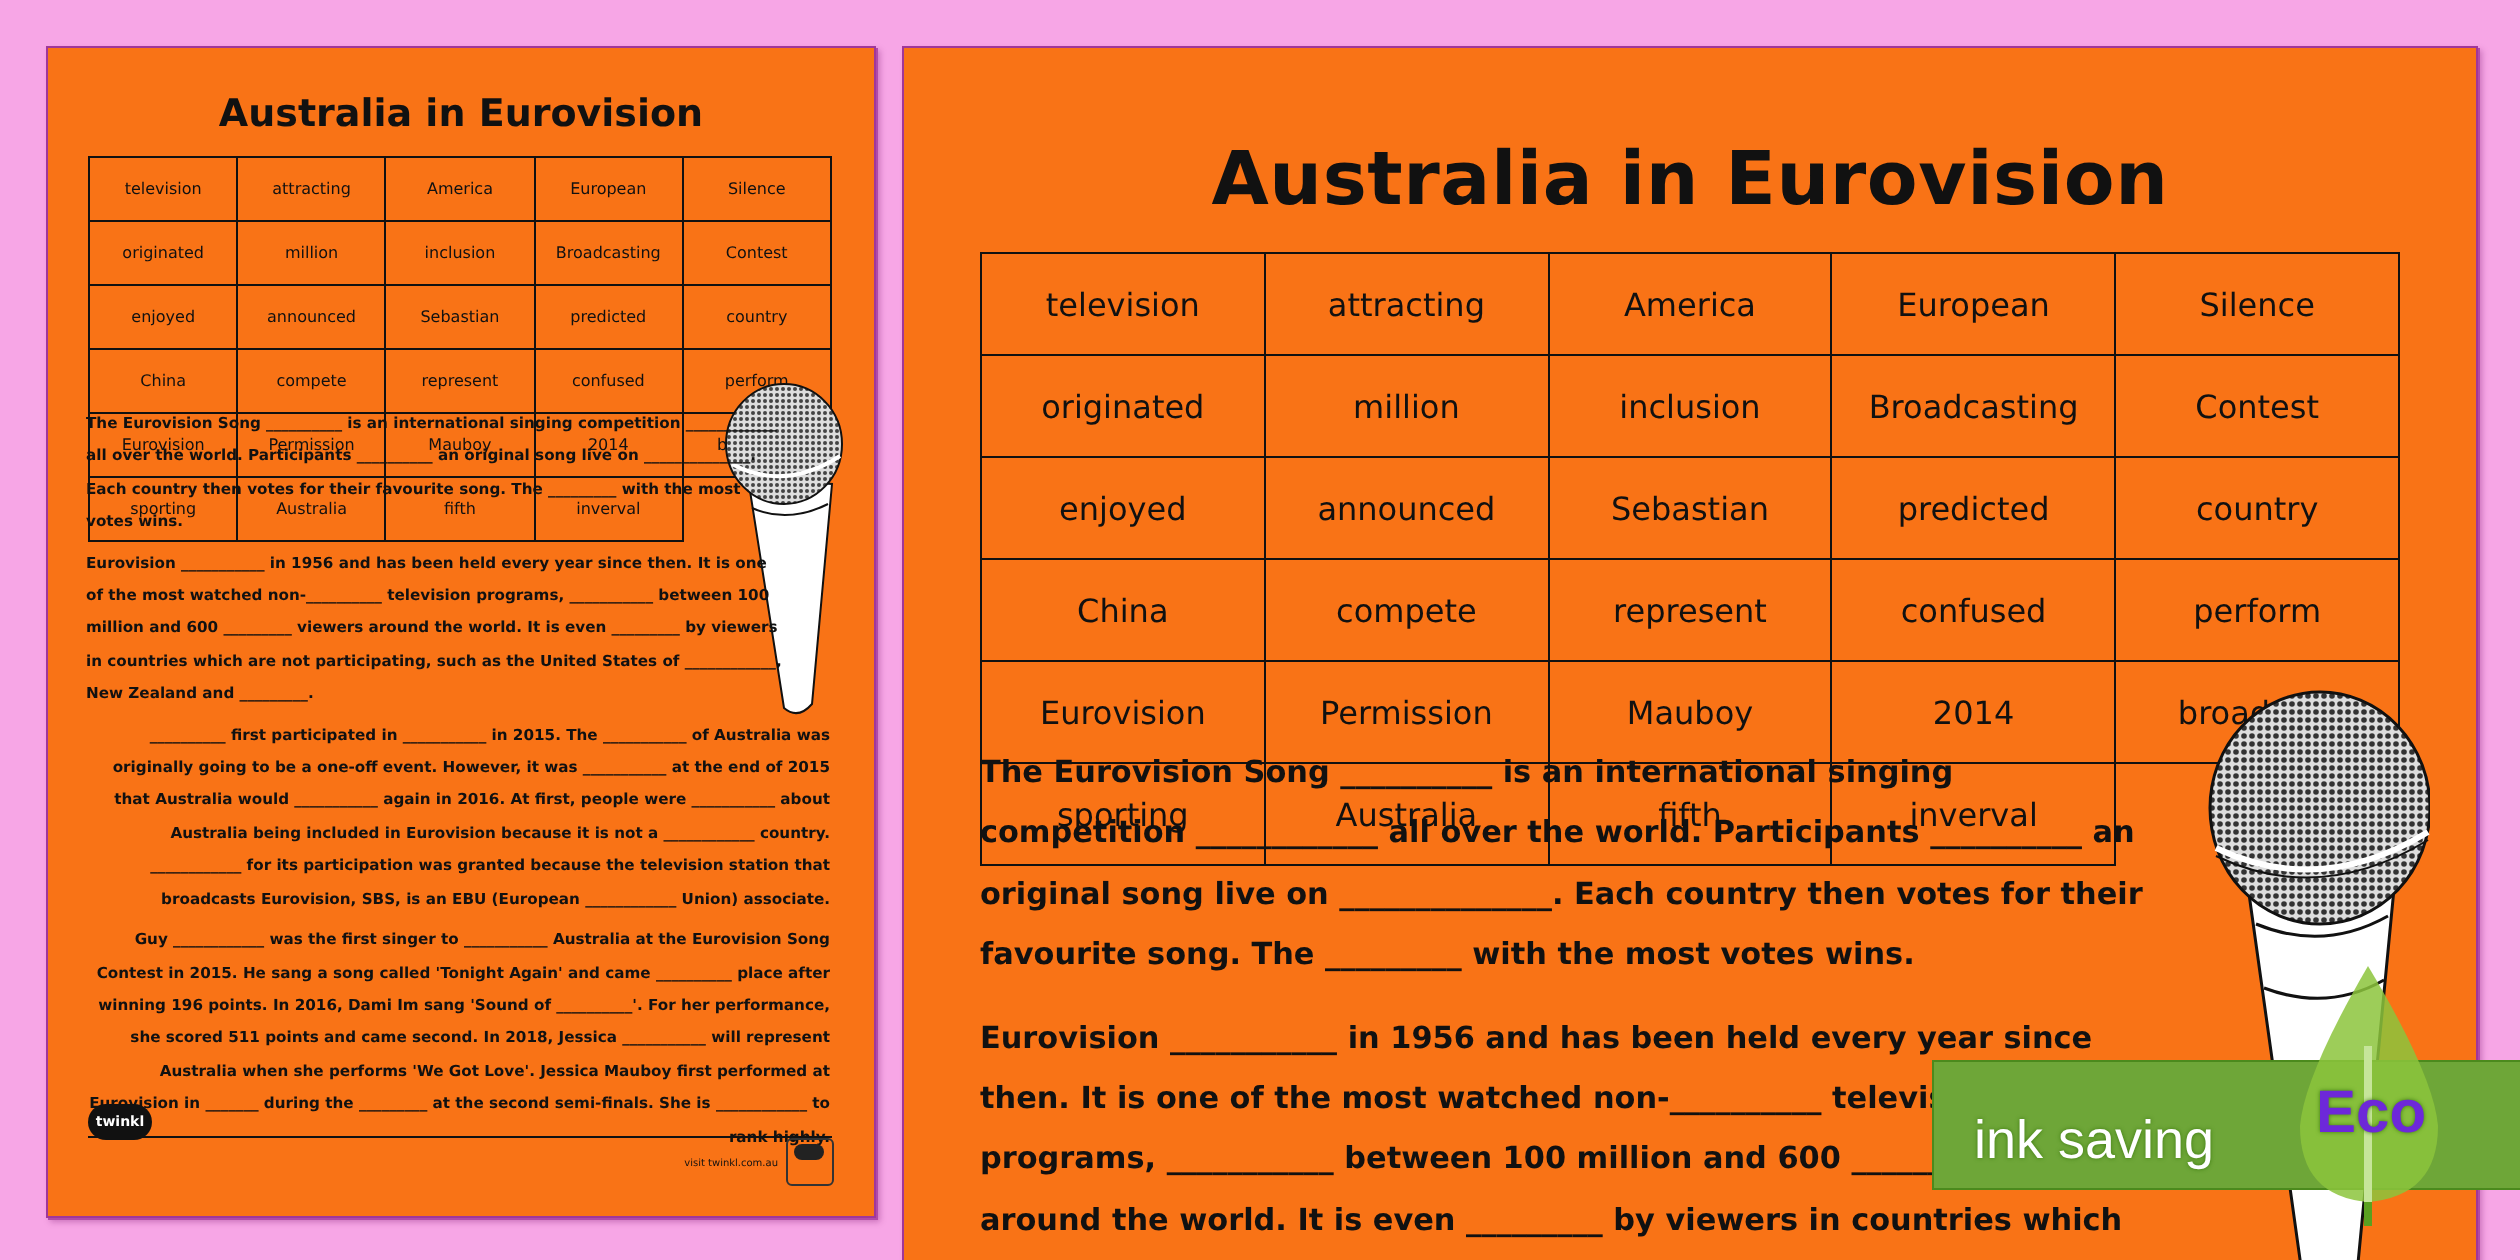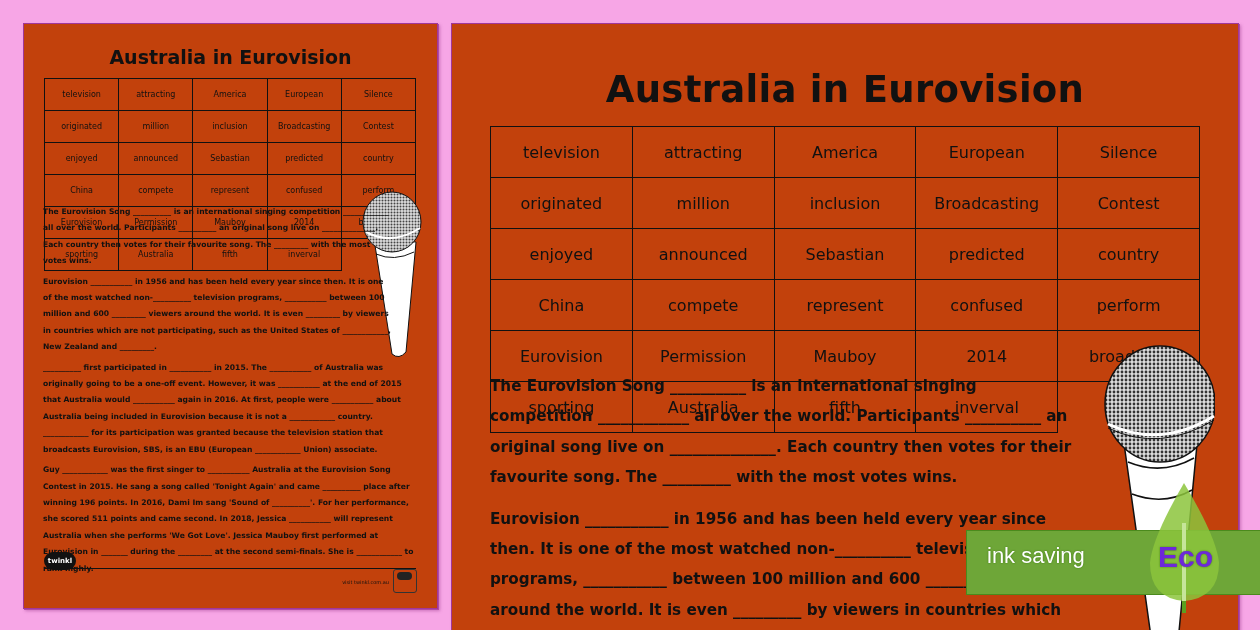--- a/index.html
+++ b/index.html
@@ -3,21 +3,21 @@
 <meta charset="utf-8">
 <style>
   html, body { margin:0; padding:0; }
   body {
     width:1260px; height:630px; overflow:hidden; position:relative;
     background:#f7a6e6;
     font-family:"DejaVu Sans", sans-serif;
     color:#111;
   }
   .page {
-    position:absolute; background:#c2410c;
+    position:absolute; background:#f97316;
     border:1px solid #a0379a;
     box-shadow: 1px 1px 0 #b04aa8, 2px 2px 3px rgba(120,20,110,0.35);
   }
   .page.small { left:23px; top:23px; width:413px; height:584px; }
   .page.large { left:451px; top:23px; width:786px; height:620px; }
 
   .title { position:absolute; left:0; right:0; text-align:center; font-weight:bold; }
   .small .title { top:22px; font-size:19px; }
   .large .title { top:44px; font-size:37px; letter-spacing:0.3px; }
 
@@ -26,38 +26,38 @@
   table.words td.empty { border:none; }
   .small table.words { left:20px; top:54px; width:372px; }
   .small table.words td { height:19px; font-size:8px; }
   .large table.words { left:38px; top:102px; width:710px; }
   .large table.words td { height:38px; font-size:16px; }
 
   .text { position:absolute;font-weight:bold; }
   .text p { margin:0; }
   .small .text { left:19px; top:180px; width:350px; font-size:7.6px; line-height:16.4px; }
   .small .text p { margin-bottom:4px; }
-  .small .text p.wide { width:372px; }
+  .small .text p.wide { width:372px;text-align:right; }
   .large .text { left:38px; top:347px; width:582px; font-size:15.2px; line-height:30.4px; }
   .large .text p { margin-bottom:11px; }
 
   .mic { position:absolute; }
   .small .mic { left:330px; top:160px; width:70px; height:180px; }
   .large .mic { left:628px; top:310px; width:135px; height:320px; }
 
   .footer-line { position:absolute; left:20px; width:372px; border-top:1.5px solid #111; top:544px; }
   .logo { position:absolute; left:20px; top:528px; width:32px; height:18px; background:#111; color:#fff;
           border-radius:9px; font-size:7px; font-weight:bold; text-align:center; line-height:18px; }
   .visit { position:absolute; right:48px; top:555px; font-size:5px; }
   .badge { position:absolute; right:20px; top:545px; width:22px; height:22px; border:1px solid #333; border-radius:3px; }
   .badge:after { content:""; position:absolute; left:3px; top:2px; width:15px; height:8px; background:#222; border-radius:6px; }
 
   .eco { position:absolute; left:966px; top:530px; width:294px; height:63px;
          background:#6ea638; border:1px solid #4b8a1d; border-right:none; }
-  .eco-label { position:absolute; left:20px; top:12px; font-size:22px; color:#fff;
+  .eco-label { position:absolute; left:20px; top:24px; font-size:27px; color:#fff;
                font-family:"Liberation Sans", sans-serif; text-shadow:0 0 2px #3d7a10; }
   .eco-drop { position:absolute; left:1147px; top:483px; width:75px; height:130px; }
   .eco-word { position:absolute; left:1158px; top:540px; font-size:30px; font-weight:bold; color:#6d28d9;
               font-family:"Liberation Sans", sans-serif; text-shadow:0 0 2px #3d7a10; }
 </style>
 </head>
 <body>
 
 <div class="page small">
   <div class="title">Australia in Eurovision</div>

